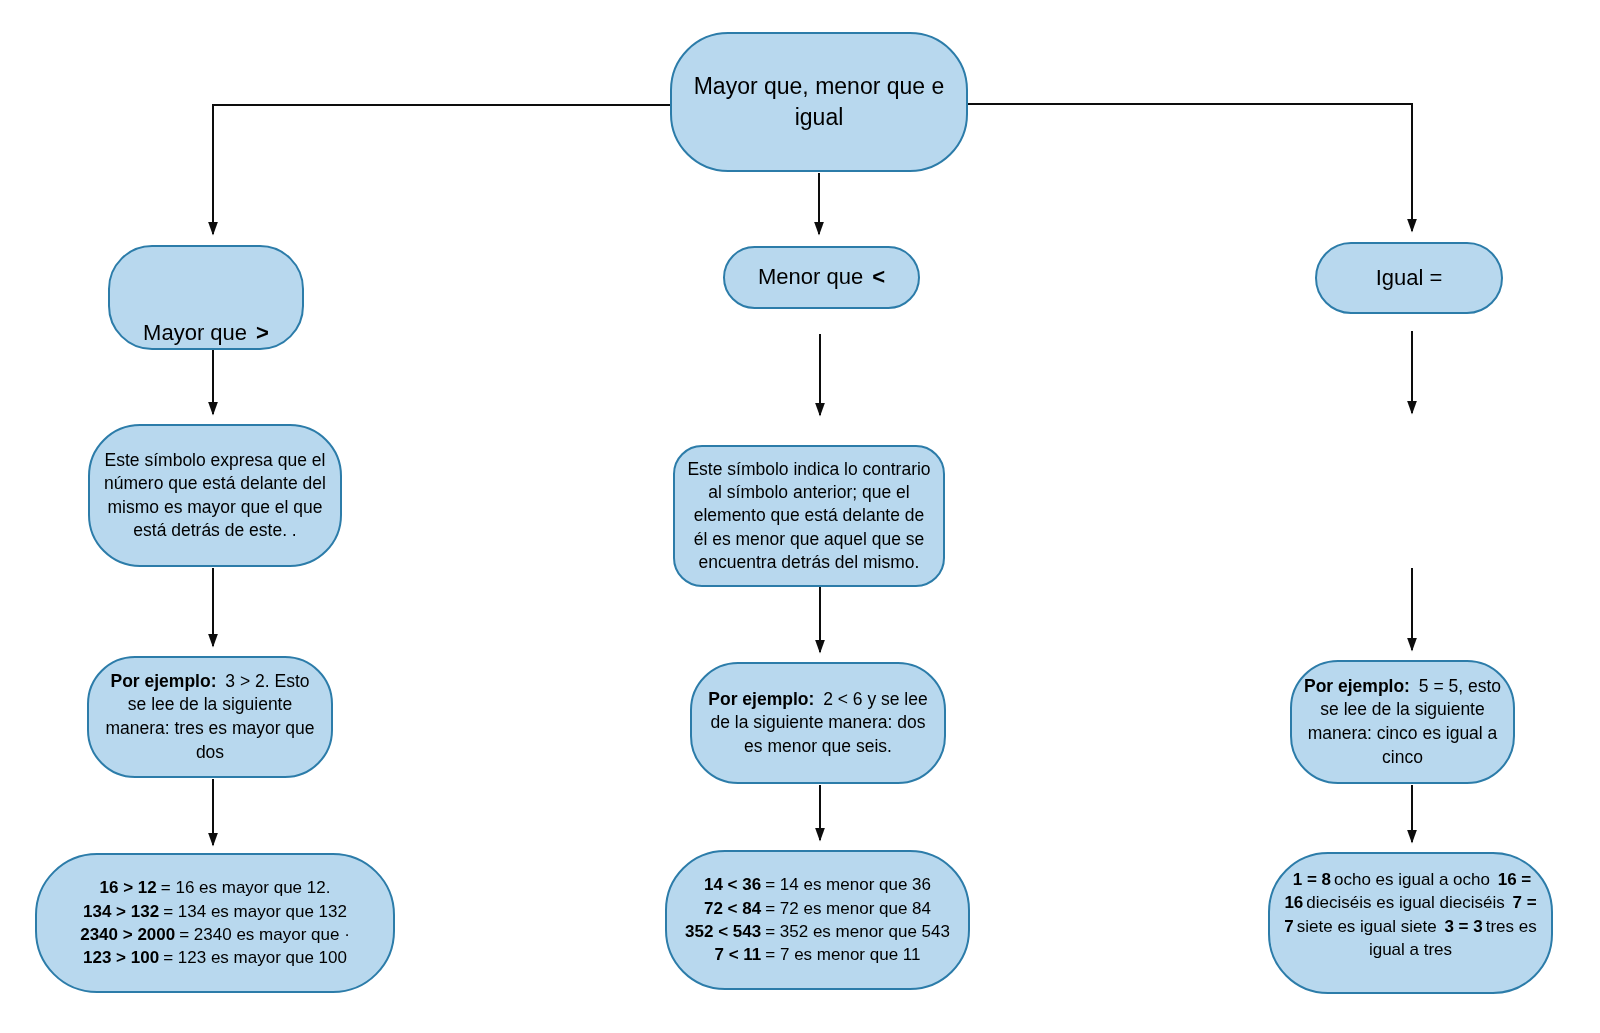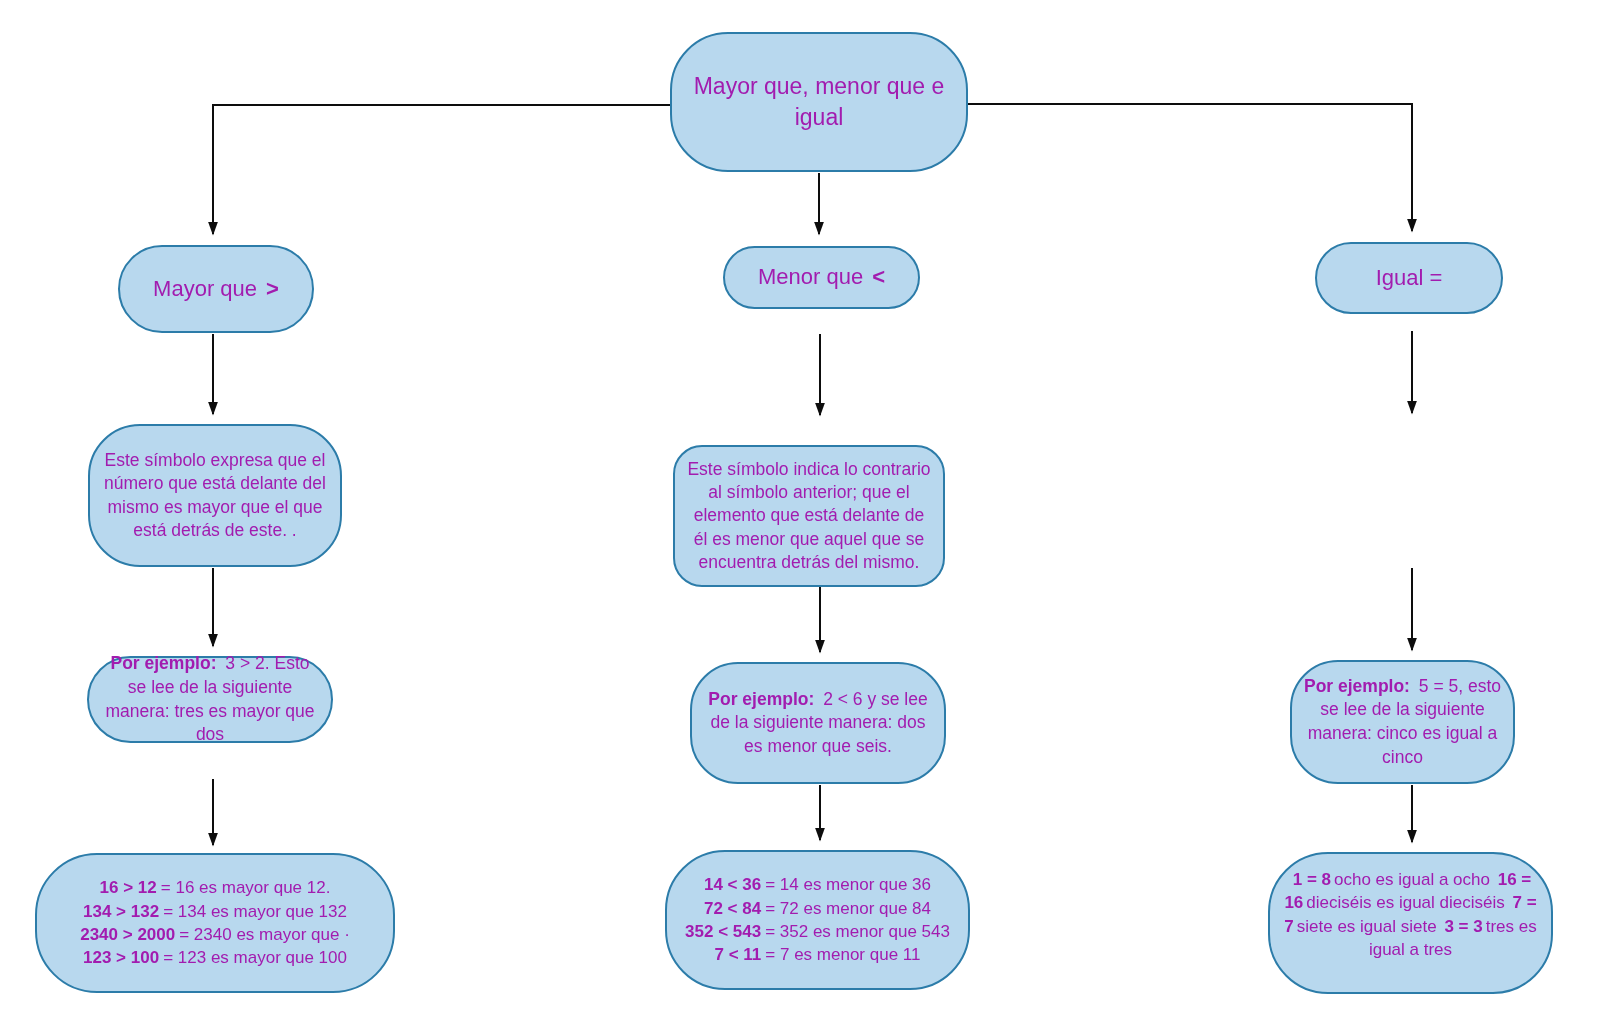--- a/index.html
+++ b/index.html
@@ -6,21 +6,21 @@
     margin: 0;
     padding: 0;
     background: #ffffff;
   }
   .canvas {
     position: relative;
     width: 1600px;
     height: 1033px;
     background: #ffffff;
     font-family: "Liberation Sans", sans-serif;
-    color: #a21caf;
+    color: #000000;
     overflow: hidden;
   }
   .connector-layer {
     position: absolute;
     left: 0;
     top: 0;
     width: 1600px;
     height: 1033px;
   }
   .connector-layer polyline {
@@ -112,21 +112,21 @@
 
     <polyline points="1412,331 1412,413" marker-end="url(#arrow)"></polyline>
     <polyline points="1412,568 1412,650" marker-end="url(#arrow)"></polyline>
     <polyline points="1412,785 1412,842" marker-end="url(#arrow)"></polyline>
   </svg>
 
   <div class="node title" style="left:670px; top:32px; width:298px; height:140px; border-radius:58px;">
     <span>Mayor que, menor que e igual</span>
   </div>
 
-  <div class="node branch" style="left:118px; top:245px; width:196px; height:88px; border-radius:44px;">
+  <div class="node branch" style="left:108px; top:245px; width:196px; height:105px; border-radius:44px;align-items:flex-end;">
     <span>Mayor que</span>
     <span class="sym">&gt;</span>
   </div>
 
   <div class="node branch" style="left:723px; top:246px; width:197px; height:63px; border-radius:44px;">
     <span>Menor que</span>
     <span class="sym">&lt;</span>
   </div>
 
   <div class="node branch" style="left:1315px; top:242px; width:188px; height:72px; border-radius:44px;">
@@ -135,21 +135,21 @@
 
   <div class="node desc" style="left:88px; top:424px; width:254px; height:143px; border-radius:52px;">
     <span>Este símbolo expresa que el número que está delante del mismo es mayor que el que está detrás de este. .</span>
   </div>
 
   <div class="node desc" style="left:673px; top:425px; width:272px; height:142px; border-radius:29px;margin-top:20px;">
     <span>Este símbolo indica lo contrario al símbolo anterior; que el elemento que está delante de él es menor que aquel que se encuentra detrás del mismo.</span>
   </div>
 
 
-  <div class="node example" style="left:87px; top:656px; width:246px; height:87px; border-radius:48px;">
+  <div class="node example" style="left:87px; top:656px; width:246px; height:122px; border-radius:48px;">
     <span><b>Por ejemplo:</b><span> 3 &gt; 2. Esto se lee de la siguiente manera: tres es mayor que dos</span></span>
   </div>
 
   <div class="node example" style="left:690px; top:662px; width:256px; height:122px; border-radius:48px;">
     <span><b>Por ejemplo:</b><span> 2 &lt; 6 y se lee de la siguiente manera: dos es menor que seis.</span></span>
   </div>
 
   <div class="node example" style="left:1290px; top:660px; width:225px; height:124px; border-radius:48px;">
     <span><b>Por ejemplo:</b><span> 5 = 5, esto se lee de la siguiente manera: cinco es igual a cinco</span></span>
   </div>

